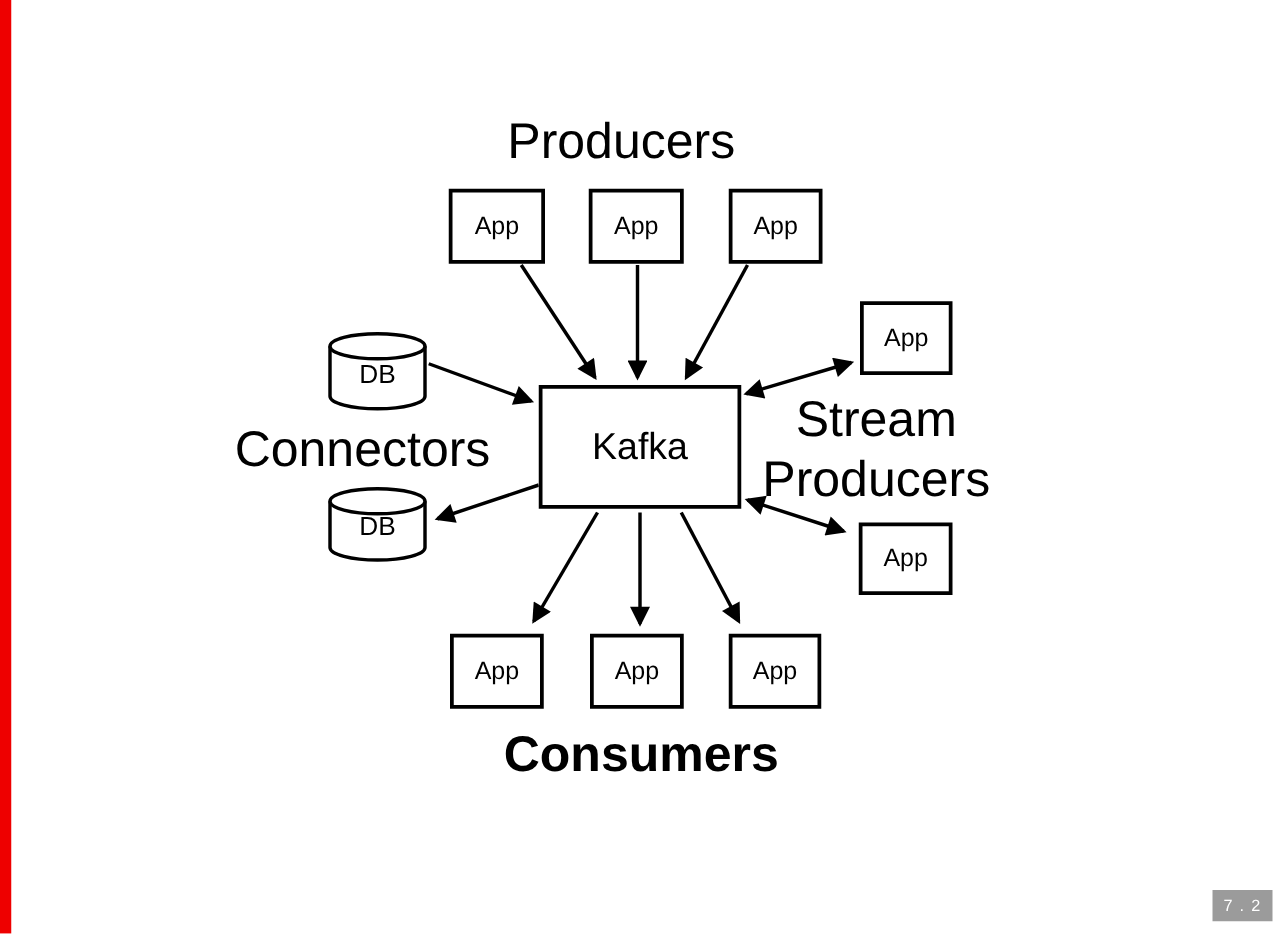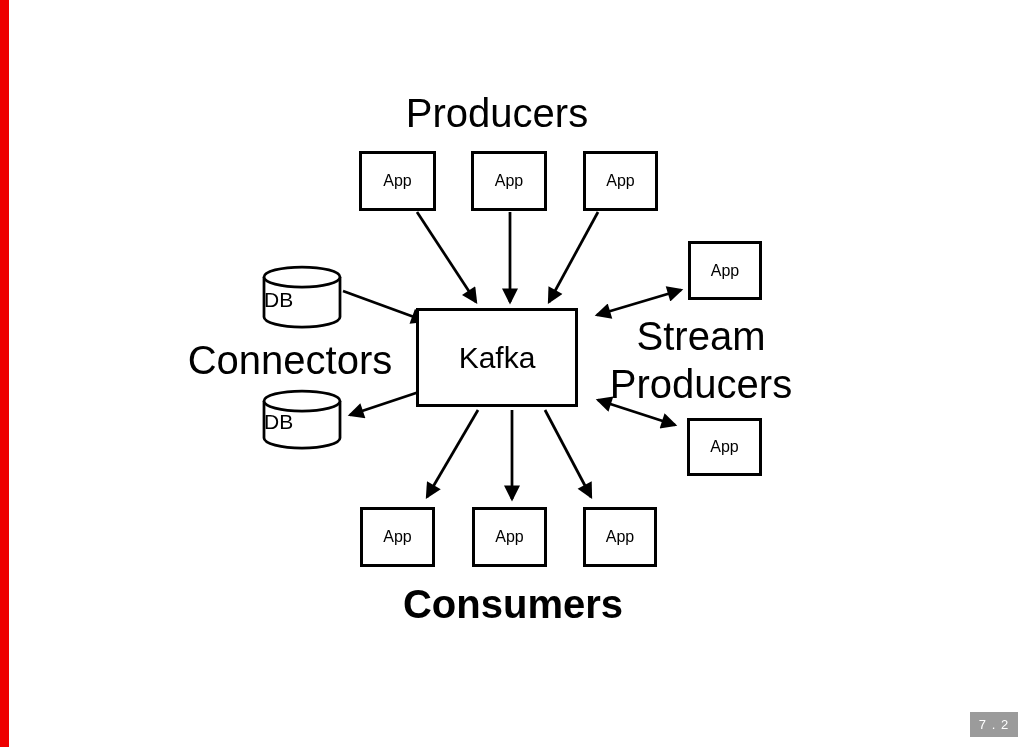--- a/index.html
+++ b/index.html
@@ -25,21 +25,21 @@
     pointer-events: none;
   }
   .node-box {
     position: absolute;
     box-sizing: border-box;
     border: 3px solid #000000;
     background: #ffffff;
     display: flex;
     align-items: center;
     justify-content: center;
-    font-size: 16px;
+    font-size: 20px;
     line-height: 1;
   }
   .kafka-box {
     position: absolute;
     box-sizing: border-box;
     border: 3px solid #000000;
     background: #ffffff;
     display: flex;
     flex-direction: column;
     align-items: center;
@@ -52,21 +52,21 @@
     position: absolute;
     font-size: 40px;
     line-height: 48px;
     text-align: center;
     white-space: nowrap;
   }
   .db-label {
     position: absolute;
     font-size: 21px;
     line-height: 24px;
-    text-align: left;
+    text-align: center;
   }
   .page-badge {
     position: absolute;
     left: 970px; top: 712px;
     width: 48px; height: 25px;
     background: #9b9b9b;
     color: #ffffff;
     font-size: 13px;
     letter-spacing: 1px;
     display: flex;
@@ -120,21 +120,21 @@
   <div class="sec-label" style="left:576px; top:312px; width:250px;">
     <div>Stream</div>
     <div>Producers</div>
   </div>
   <div class="sec-label" style="left:398px; top:580px; width:230px;font-weight:bold;">Consumers</div>
 
   <div class="node-box" style="left:359px; top:151px; width:77px; height:60px;">App</div>
   <div class="node-box" style="left:471px; top:151px; width:76px; height:60px;">App</div>
   <div class="node-box" style="left:583px; top:151px; width:75px; height:60px;">App</div>
 
-  <div class="kafka-box" style="left:416px; top:308px; width:162px; height:99px;">
+  <div class="kafka-box" style="left:431px; top:308px; width:162px; height:99px;">
     <div>Kafka</div>
   </div>
 
   <div class="db-label" style="left:264px; top:288px; width:76px;">DB</div>
   <div class="db-label" style="left:264px; top:410px; width:76px;">DB</div>
 
   <div class="node-box" style="left:688px; top:241px; width:74px; height:59px;">App</div>
   <div class="node-box" style="left:687px; top:418px; width:75px; height:58px;">App</div>
 
   <div class="node-box" style="left:360px; top:507px; width:75px; height:60px;">App</div>

